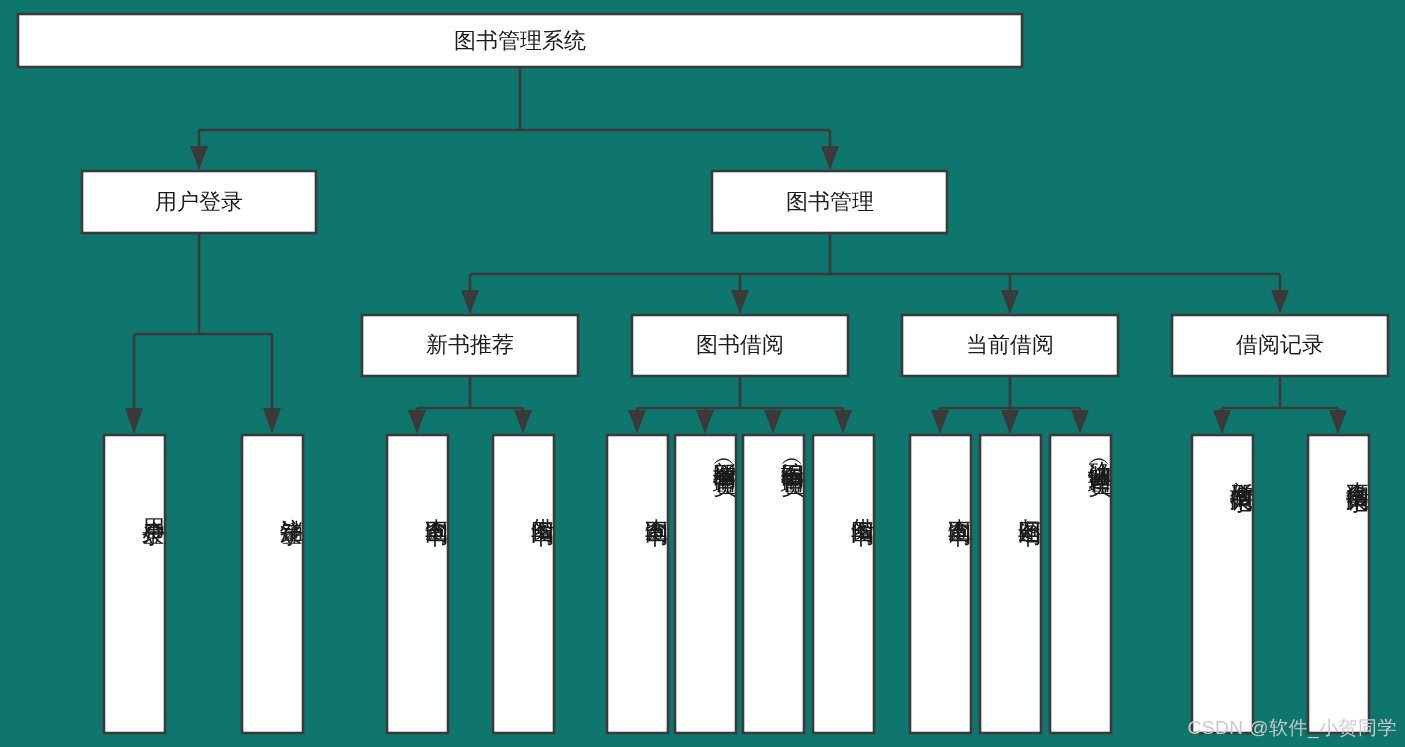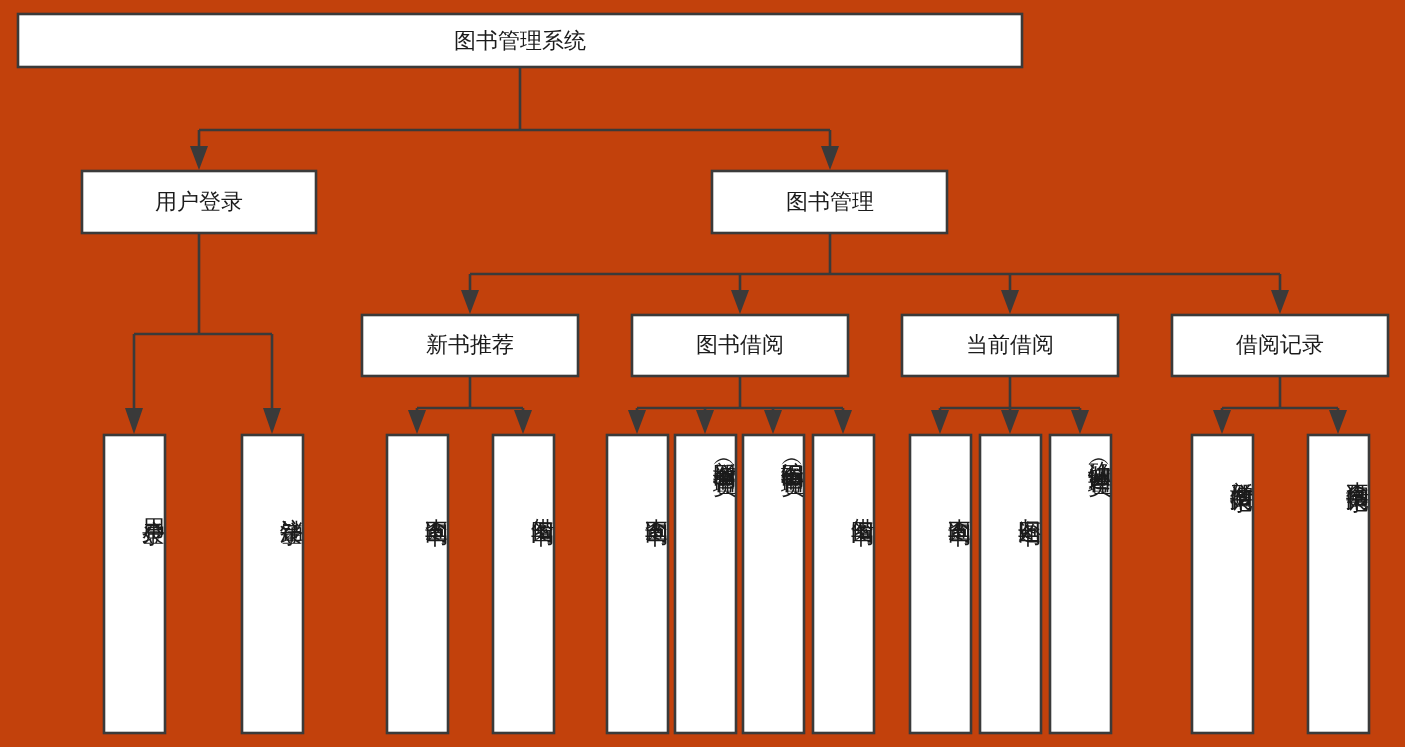--- a/index.html
+++ b/index.html
@@ -10,21 +10,21 @@
   body {
     width: 1405px;
     height: 747px;
     font-family: "Liberation Sans", "DejaVu Sans", sans-serif;
     overflow: hidden;
   }
   #diagram-root {
     position: relative;
     width: 1405px;
     height: 747px;
-    background: #c2410c;
+    background: #0f766e;
     text-decoration: underline;
   }
   svg.flow {
     position: absolute;
     left: 0;
     top: 0;
     width: 1405px;
     height: 747px;
   }
   .node-rect {
@@ -216,13 +216,14 @@
   <div class="vlabel" style="left:743px; top:443px; width:61px; justify-content:center; display:flex;">编辑图书（管理员）</div>
   <div class="vlabel" style="left:813px; top:500px; width:61px; justify-content:center; display:flex;">借阅图书</div>
 
   <div class="vlabel" style="left:910px; top:500px; width:61px; justify-content:center; display:flex;">查询图书</div>
   <div class="vlabel" style="left:980px; top:500px; width:61px; justify-content:center; display:flex;">归还图书</div>
   <div class="vlabel" style="left:1050px; top:443px; width:61px; justify-content:center; display:flex;">确认归还（管理员）</div>
 
   <div class="vlabel" style="left:1192px; top:463px; width:61px; justify-content:center; display:flex;">新增借阅记录</div>
   <div class="vlabel" style="left:1308px; top:463px; width:61px; justify-content:center; display:flex;">查询借阅记录</div>
 
+  <div class="watermark">CSDN @软件_小贺同学</div>
 </div>
 
 </body></html>

